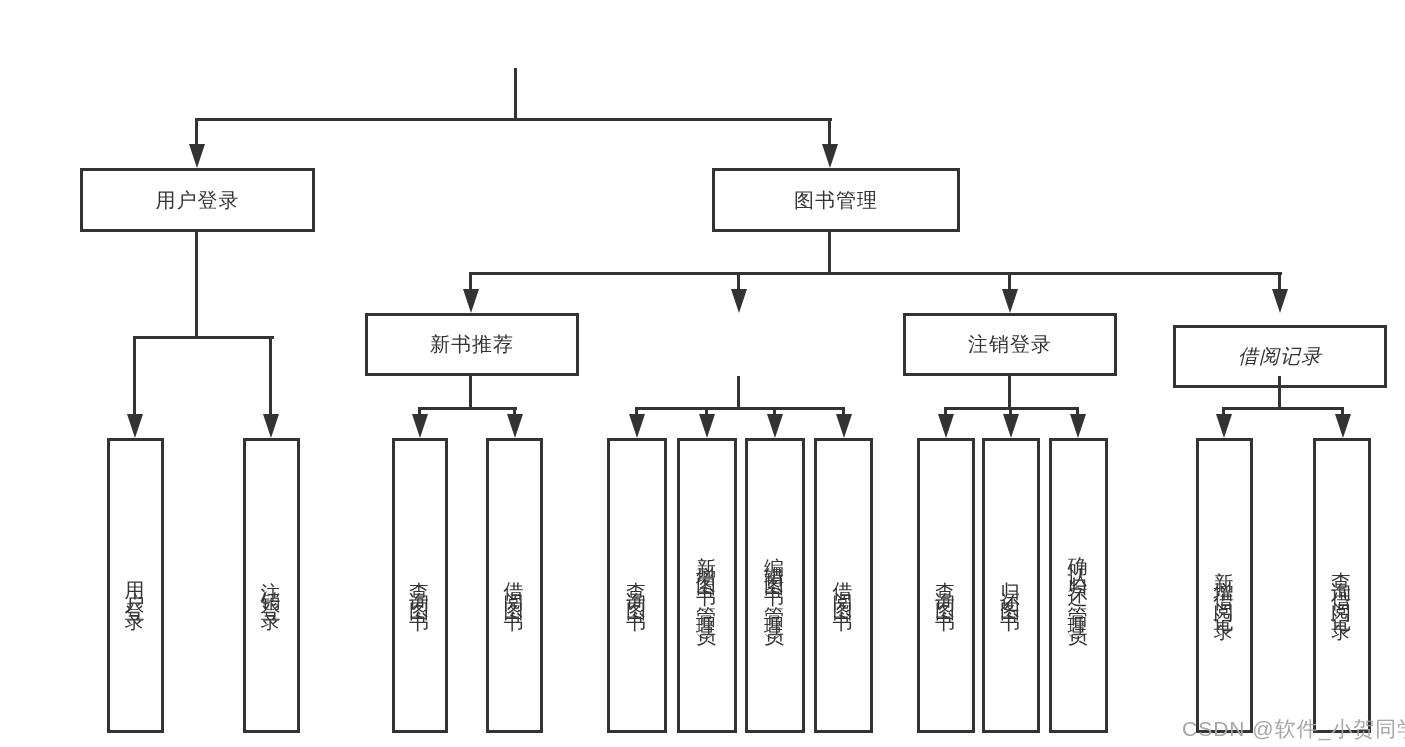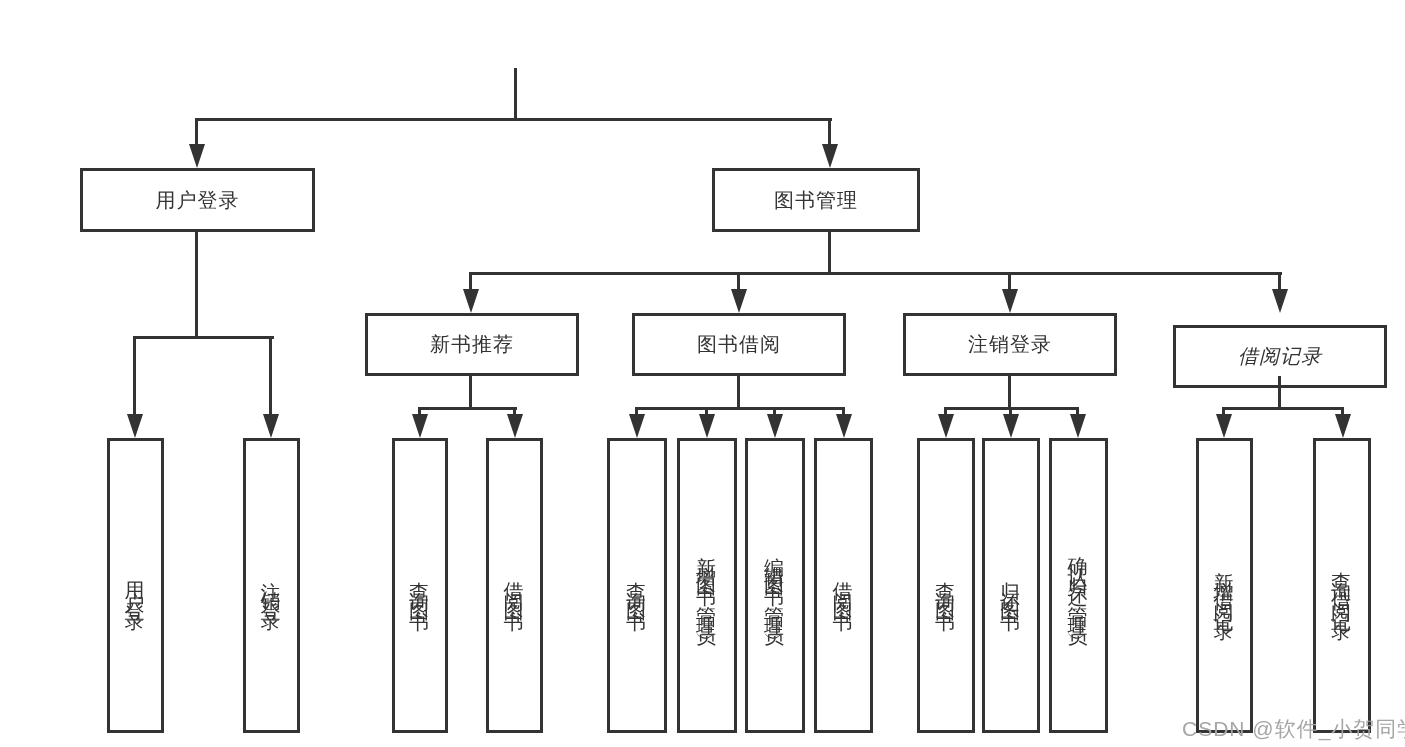--- a/index.html
+++ b/index.html
@@ -50,21 +50,21 @@
   <div class="h" style="left:195px;top:118px;width:637px;"></div>
 
   <div class="v" style="left:195px;top:118px;height:28px;"></div>
   <div class="tri" style="left:189px;top:144px;"></div>
   <div class="v" style="left:828px;top:118px;height:28px;"></div>
   <div class="tri" style="left:822px;top:144px;"></div>
 
   <div class="node" style="left:80px;top:168px;width:235px;height:64px;">
     <span>用户登录</span>
   </div>
-  <div class="node" style="left:712px;top:168px;width:208px;height:64px;">
+  <div class="node" style="left:712px;top:168px;width:248px;height:64px;">
     <span>图书管理</span>
   </div>
 
   <div class="v" style="left:195px;top:232px;height:107px;"></div>
   <div class="h" style="left:133px;top:336px;width:141px;"></div>
   <div class="v" style="left:133px;top:336px;height:80px;"></div>
   <div class="tri" style="left:127px;top:414px;"></div>
   <div class="v" style="left:269px;top:336px;height:80px;"></div>
   <div class="tri" style="left:263px;top:414px;"></div>
 
@@ -74,23 +74,20 @@
   <div class="tri" style="left:463px;top:289px;"></div>
   <div class="v" style="left:737px;top:272px;height:20px;"></div>
   <div class="tri" style="left:731px;top:289px;"></div>
   <div class="v" style="left:1008px;top:272px;height:20px;"></div>
   <div class="tri" style="left:1002px;top:289px;"></div>
   <div class="v" style="left:1278px;top:272px;height:20px;"></div>
   <div class="tri" style="left:1272px;top:289px;"></div>
 
   <div class="node" style="left:365px;top:313px;width:214px;height:63px;">
     <span>新书推荐</span>
-  </div>
-  <div class="node" style="left:632px;top:313px;width:214px;height:63px;">
-    <span>图书借阅</span>
   </div>
   <div class="node" style="left:903px;top:313px;width:214px;height:63px;">
     <span>注销登录</span>
   </div>
   <div class="node" style="left:1173px;top:325px;width:214px;height:63px;font-style:italic;">
     <span>借阅记录</span>
   </div>
 
   <div class="v" style="left:469px;top:376px;height:34px;"></div>
   <div class="h" style="left:418px;top:407px;width:99px;"></div>

